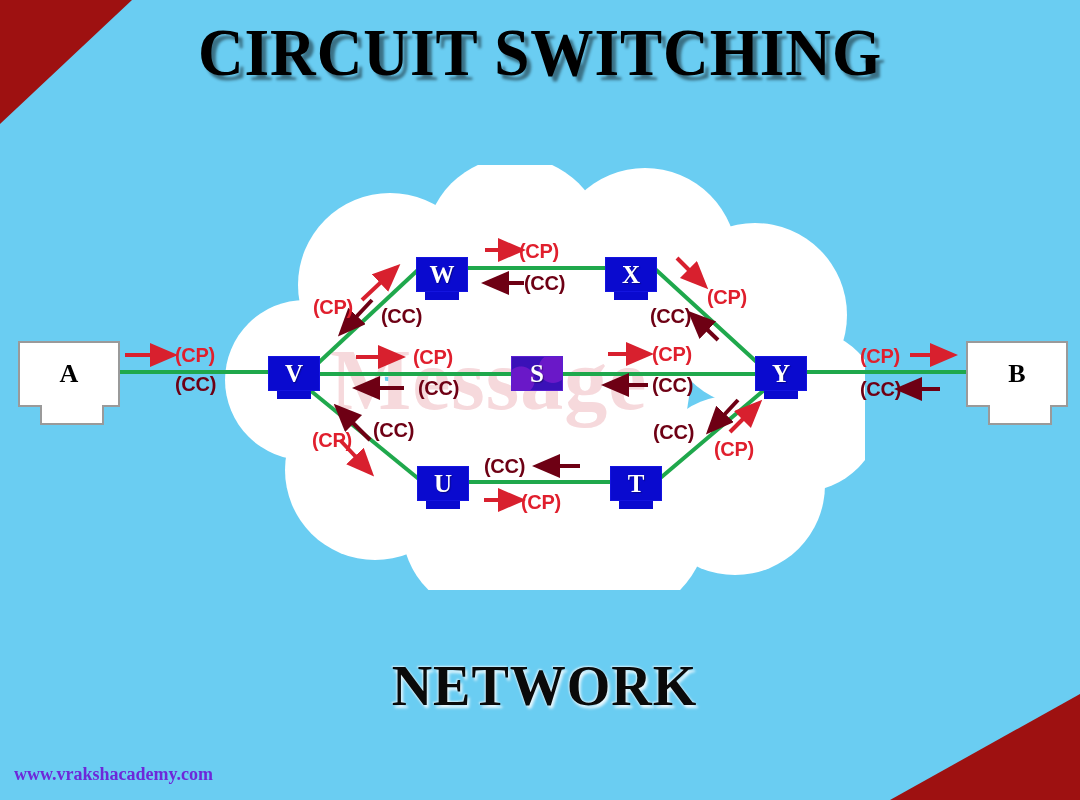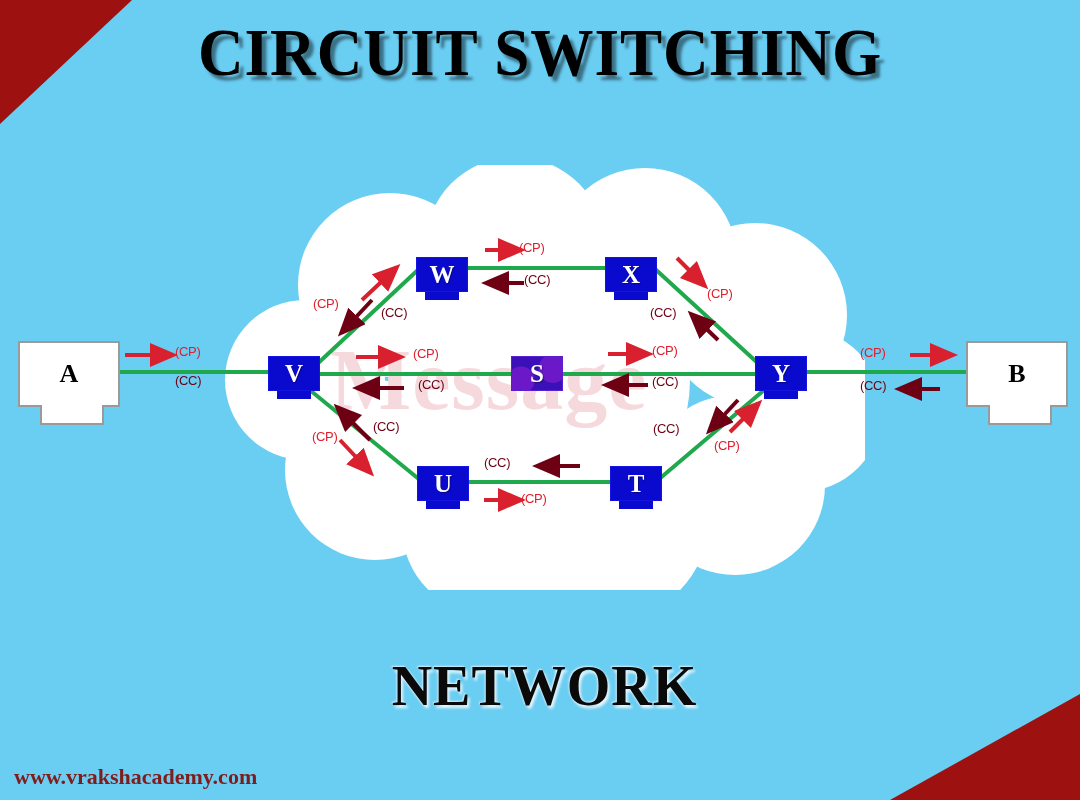--- a/index.html
+++ b/index.html
@@ -67,22 +67,22 @@
     text-shadow: 2px 3px 3px rgba(255,255,255,0.85), -1px -1px 2px rgba(255,255,255,0.7);
     white-space: nowrap;
     padding-left: 9px;
   }
   .site-url {
     position: absolute;
     left: 14px;
     top: 764px;
     font-family: "Liberation Serif", serif;
     font-weight: bold;
-    font-size: 22px;
-    color: #7f1d1d;
+    font-size: 18px;
+    color: #6d28d9;
     white-space: nowrap;
   }
 
   
   #cloud-wrap {
     position: absolute;
     left: 215px;
     top: 165px;
     width: 650px;
     height: 425px;
@@ -166,22 +166,22 @@
     height: 18px;
     background: #FFFFFF;
     border: 2px solid #9A9A9A;
     border-top: none;
   }
 
   
   .lbl {
     position: absolute;
     font-family: "Liberation Sans", sans-serif;
-    font-weight: normal;
-    font-size: 13px;
+    font-weight: bold;
+    font-size: 20px;
     white-space: nowrap;
     letter-spacing: -0.3px;
   }
   .lbl.cp { color: #E01F2D; }
   .lbl.cc { color: #6E0014; }
 </style>
 </head>
 <body>
 
 <div id="slide">

